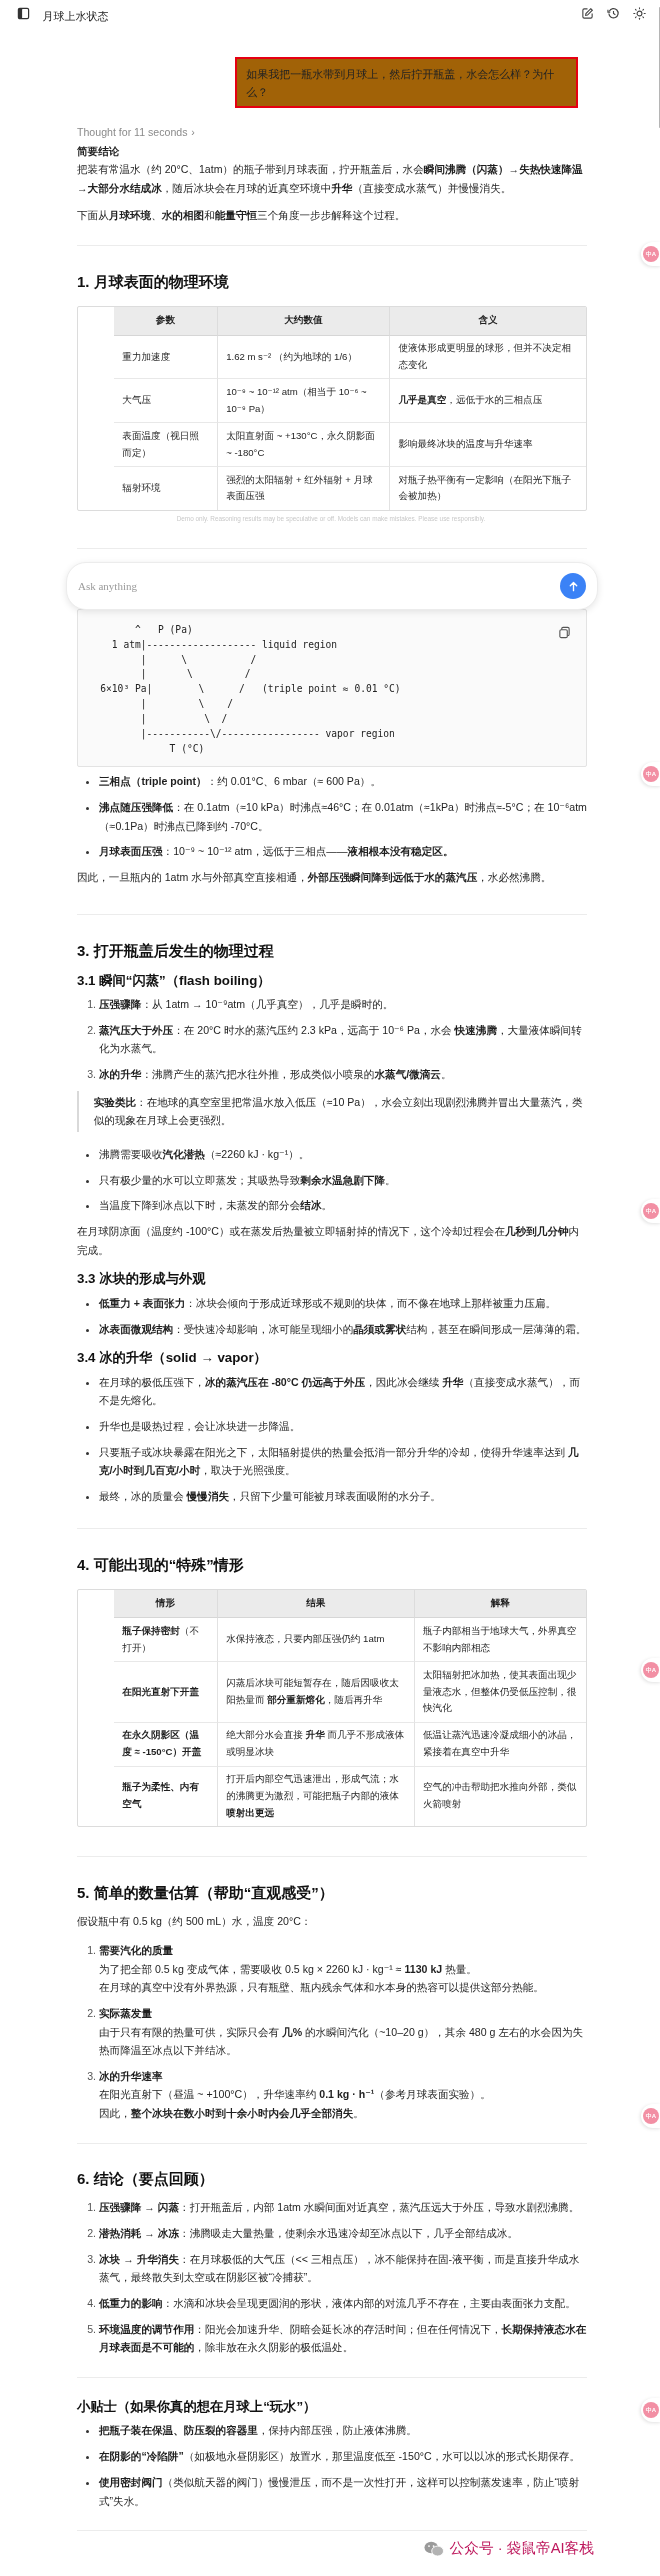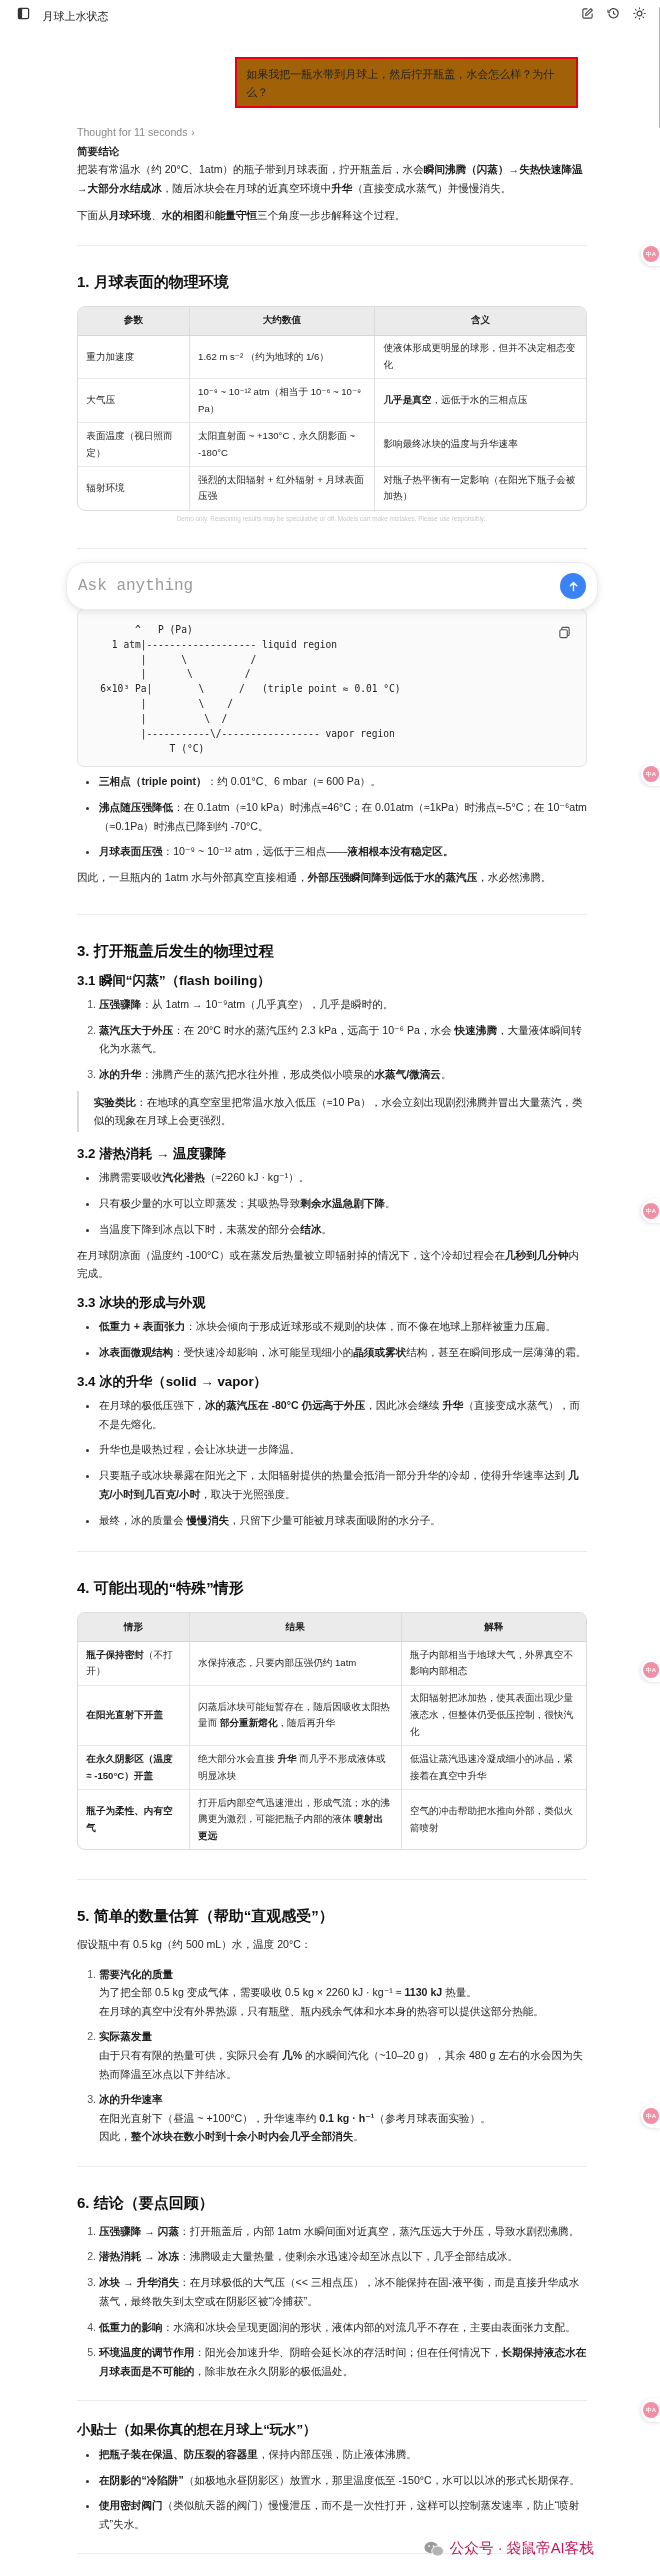--- a/index.html
+++ b/index.html
@@ -28,43 +28,43 @@
     background: #a16207; border: 2.3px solid #e60012;
     padding: 5.5px 9.2px; font-size: 11px; line-height: 1.65; color: #222;
   }
   .content { position: absolute; left: 77px; width: 510px; top: 123px; }
   .thought { color: #8a8a8a; font-size: 10.6px; display: flex; align-items: center; gap: 3.7px; }
   .b { font-weight: bold; }
   p { margin: 0; }
   .hr { height: 0.9px; background: #ececec; margin: 16.5px 0 26px 0; }
   h2 { font-size: 15px; font-weight: bold; margin-bottom: 14.7px; line-height: 1.3; color: #111; }
   h3 { font-size: 13.3px; font-weight: bold; margin: 11px 0 5.5px 0; line-height: 1.35; color: #111; }
-  table { width: 100%; border-collapse: separate; border-spacing: 0; border: 0.9px solid #dcdcdc; border-radius: 8px; overflow: hidden; font-size: 9.6px; line-height: 1.75; }
+  table { width: 100%; border-collapse: separate; border-spacing: 0; border: 0.9px solid #dcdcdc; border-radius: 2px; overflow: hidden; font-size: 9.6px; line-height: 1.75; padding-left: 36px; }
   th { background: #ebebeb; font-weight: bold; padding: 5.5px 7.3px; border-right: 0.9px solid #dcdcdc; border-bottom: 0.9px solid #d6d6d6; text-align: center; }
   td { padding: 4.6px 8.3px; border-right: 0.9px solid #e2e2e2; border-top: 0.9px solid #e8e8e8; vertical-align: middle; }
   th:last-child, td:last-child { border-right: none; }
   tr:nth-child(2) td { border-top: none; }
   ul, ol { padding-left: 22px; margin: 3.7px 0; }
   li { margin: 2.8px 0 7.3px 0; }
   ul li::marker { color: #333; }
   ol li::marker { color: #555; }
   .codeblock {
-    border: 0.9px solid #e3e3e3; border-radius: 7px; background: #fafafa;
+    border: 0.9px solid #e3e3e3; border-radius: 2px; background: #fafafa;
     position: relative; padding: 13px 16.5px 9.2px 16.5px; margin-bottom: 5.5px;
   }
   .codeblock pre { font-family: "DejaVu Sans Mono", "Liberation Mono", monospace; font-size: 9.6px; line-height: 1.55; color: #222; white-space: pre; }
   .copy-btn { position: absolute; right: 14.7px; top: 16.5px; }
   blockquote { border-left: 2.8px solid #d9d9d9; padding: 1.8px 0 1.8px 14.7px; margin: 7.3px 0 13px 0; color: #222; }
   .composer {
     position: absolute; left: 66px; top: 562px; width: 532px; height: 48px;
     background: #fff; border-radius: 20px; box-shadow: 0 1.8px 7.3px rgba(0,0,0,0.10);
     border: 0.9px solid #ececec;
     display: flex; align-items: center; padding: 0 11px 0 11px;
   }
-  .composer input { border: none; outline: none; flex: 1; font-size: 16px; color: #333; background: transparent; font-family: Liberation Mono, monospace; }
+  .composer input { border: none; outline: none; flex: 1; font-size: 11px; color: #333; background: transparent; font-family: Liberation Serif, serif; }
   .composer input::placeholder { color: #9b9b9b; }
   .send-btn { width: 26px; height: 26px; border-radius: 50%; background: #3b82f6; display: flex; align-items: center; justify-content: center; }
   .disclaimer { position: absolute; left: 129px; top: 513px; width: 404px; font-size: 6.4px; color: #c9c9c9; text-align: center; white-space: nowrap; overflow: hidden; }
   .translate-fab { position: absolute; right: 0; width: 20px; height: 24px; background: #fff; border-radius: 12px 0 0 12px; box-shadow: -0.9px 0.9px 3.7px rgba(0,0,0,0.12); display: flex; align-items: center; justify-content: flex-end; padding-right: 1.8px; }
   .translate-fab .dot { width: 16.5px; height: 16.5px; border-radius: 50%; background: #f28fa4; color: #fff; font-size: 6px; font-weight: bold; display: flex; align-items: center; justify-content: center; line-height: 1; text-align: center; }
   .watermark { position: absolute; left: 424px; top: 2536px; display: flex; align-items: center; gap: 5.5px; color: #be185d; font-size: 14.7px; }
 </style>
 </head>
 <body>
 
@@ -191,21 +191,20 @@
   <h3>3.1 瞬间“闪蒸”（flash boiling）</h3>
   <ol>
     <li><span class="b">压强骤降</span><span>：从 1atm → 10⁻⁹atm（几乎真空），几乎是瞬时的。</span></li>
     <li><span class="b">蒸汽压大于外压</span><span>：在 20°C 时水的蒸汽压约 2.3 kPa，远高于 10⁻⁶ Pa，水会 </span><span class="b">快速沸腾</span><span>，大量液体瞬间转化为水蒸气。</span></li>
     <li><span class="b">冰的升华</span><span>：沸腾产生的蒸汽把水往外推，形成类似小喷泉的</span><span class="b">水蒸气/微滴云</span><span>。</span></li>
   </ol>
   <blockquote>
     <span class="b">实验类比</span><span>：在地球的真空室里把常温水放入低压（≈10 Pa），水会立刻出现剧烈沸腾并冒出大量蒸汽，类似的现象在月球上会更强烈。</span>
   </blockquote>
 
-  <h3>3.2 潜热消耗 → 温度骤降</h3>
   <ul>
     <li><span>沸腾需要吸收</span><span class="b">汽化潜热</span><span>（≈2260 kJ · kg⁻¹）。</span></li>
     <li><span>只有极少量的水可以立即蒸发；其吸热导致</span><span class="b">剩余水温急剧下降</span><span>。</span></li>
     <li><span>当温度下降到冰点以下时，未蒸发的部分会</span><span class="b">结冰</span><span>。</span></li>
   </ul>
   <p><span>在月球阴凉面（温度约 -100°C）或在蒸发后热量被立即辐射掉的情况下，这个冷却过程会在</span><span class="b">几秒到几分钟</span><span>内完成。</span></p>
 
   <h3>3.3 冰块的形成与外观</h3>
   <ul>
     <li><span class="b">低重力 + 表面张力</span><span>：冰块会倾向于形成近球形或不规则的块体，而不像在地球上那样被重力压扁。</span></li>

